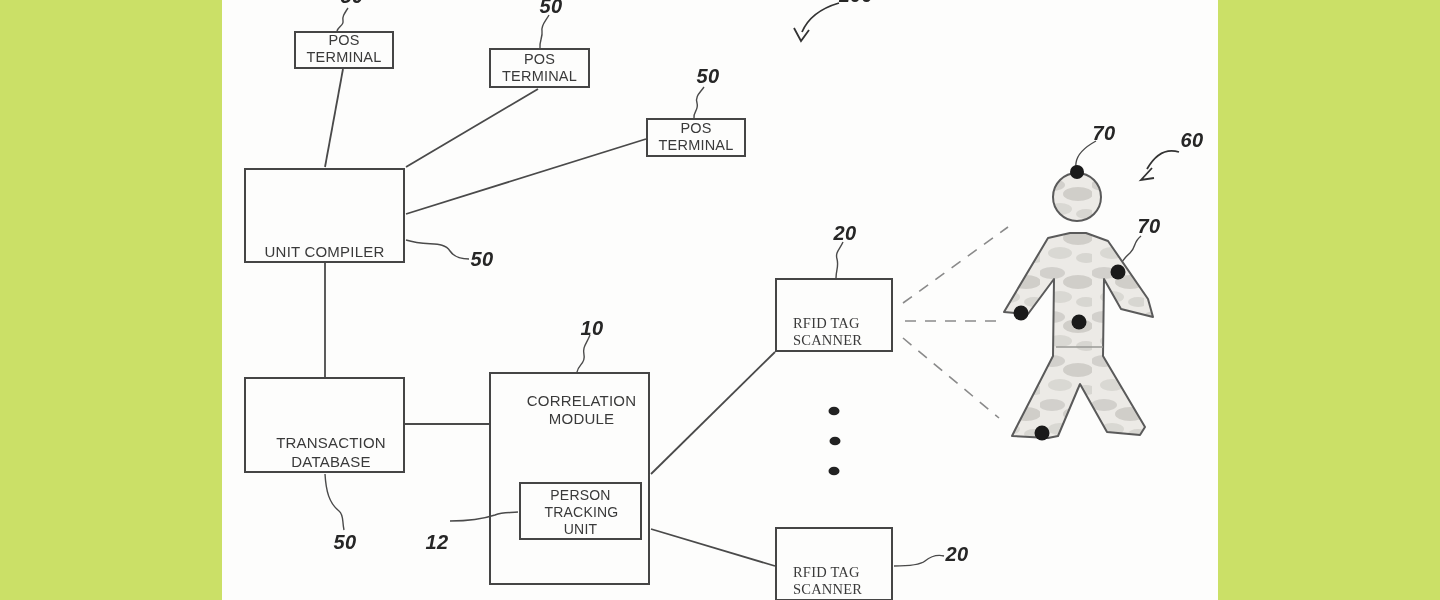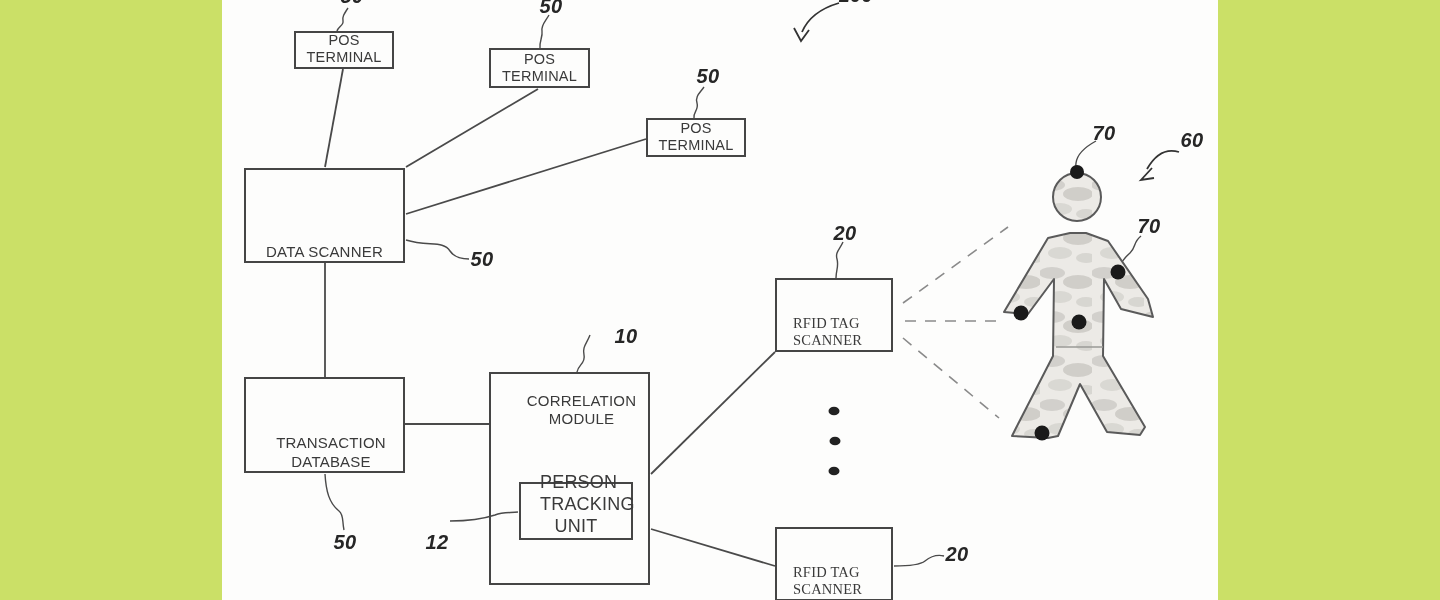--- a/index.html
+++ b/index.html
@@ -111,45 +111,45 @@
   <div class="box" style="left:294px;top:31px;width:100px;height:38px;">
     <span class="lbl">POS TERMINAL</span>
   </div>
   <div class="box" style="left:489px;top:48px;width:101px;height:40px;">
     <span class="lbl">POS TERMINAL</span>
   </div>
   <div class="box" style="left:646px;top:118px;width:100px;height:39px;">
     <span class="lbl">POS TERMINAL</span>
   </div>
   <div class="box" style="left:244px;top:168px;width:161px;height:95px;font-size:15px;">
-    <span class="lbl">DATA SCANNER</span>
+    <span class="lbl">UNIT COMPILER</span>
   </div>
   <div class="box" style="left:244px;top:377px;width:161px;height:96px;font-size:15px;padding-left:13px;">
     <span class="lbl" style="width:112px;">TRANSACTION DATABASE</span>
   </div>
   <div class="box top-align" style="left:489px;top:372px;width:161px;height:213px;font-size:15px;">
     <span class="lbl" style="width:112px;">CORRELATION MODULE</span>
   </div>
-  <div class="box" style="left:519px;top:482px;width:114px;height:58px;font-size:18px;">
+  <div class="box" style="left:519px;top:482px;width:123px;height:58px;font-size:14px;">
     <span class="lbl" style="width:72px;">PERSON TRACKING UNIT</span>
   </div>
   <div class="box left-text" style="left:775px;top:278px;width:118px;height:74px;">
     <span class="lbl">RFID TAG SCANNER</span>
   </div>
   <div class="box left-text" style="left:775px;top:527px;width:118px;height:74px;">
     <span class="lbl">RFID TAG SCANNER</span>
   </div>
 
   <div class="num" style="left:352px;top:-4px;">50</div>
   <div class="num" style="left:551px;top:6px;">50</div>
   <div class="num" style="left:708px;top:76px;">50</div>
   <div class="num" style="left:856px;top:-5px;">100</div>
   <div class="num" style="left:482px;top:259px;">50</div>
   <div class="num" style="left:345px;top:542px;">50</div>
-  <div class="num" style="left:592px;top:336px;margin-left:34px;">10</div>
+  <div class="num" style="left:592px;top:328px;">10</div>
   <div class="num" style="left:437px;top:521px;margin-top:21px;">12</div>
   <div class="num" style="left:845px;top:233px;">20</div>
   <div class="num" style="left:957px;top:554px;">20</div>
   <div class="num" style="left:1104px;top:133px;">70</div>
   <div class="num" style="left:1149px;top:226px;">70</div>
   <div class="num" style="left:1192px;top:140px;">60</div>
 
 </div>
 
 </body></html>

